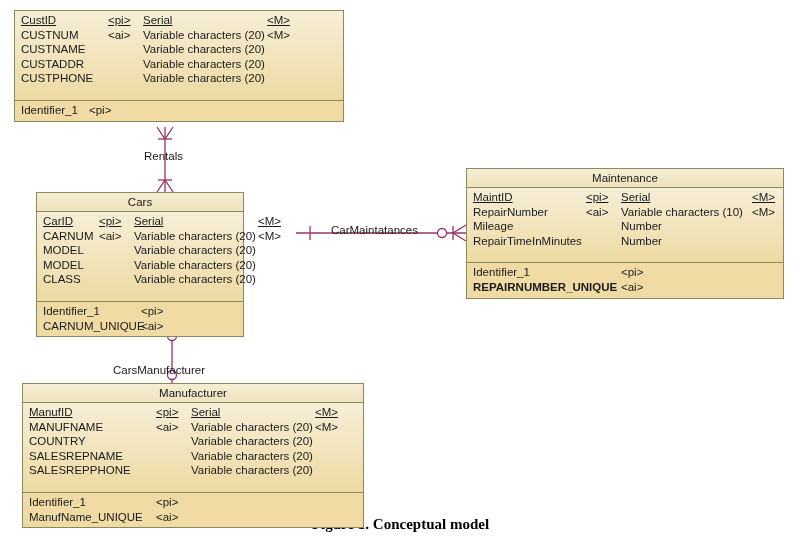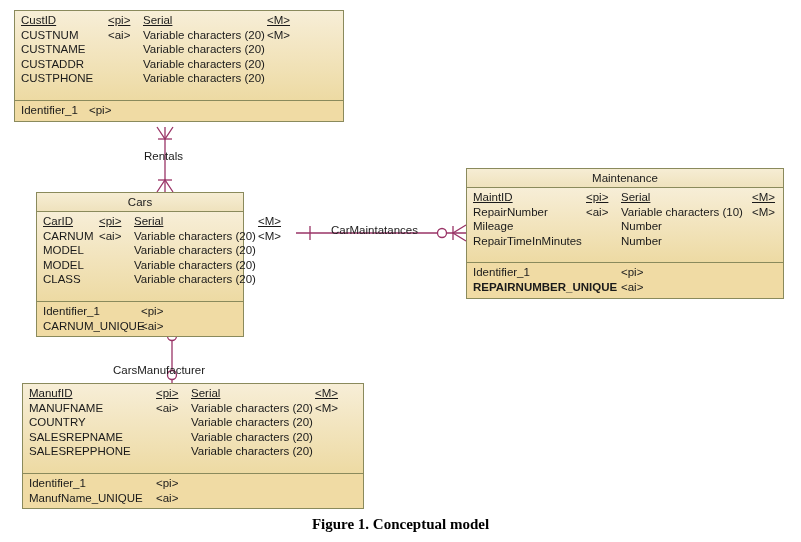--- a/index.html
+++ b/index.html
@@ -276,20 +276,21 @@
         <span class="cell" style="left:154px;">&lt;pi&gt;</span>
       </div>
       <div class="id-row">
         <span class="cell" style="left:6px;font-weight:bold;">REPAIRNUMBER_UNIQUE</span>
         <span class="cell" style="left:154px;">&lt;ai&gt;</span>
       </div>
     </div>
   </div>
 
   <div class="entity" style="left:22px; top:383px; width:342px;">
+    <div class="entity-title">Manufacturer</div>
     <div class="entity-attrs">
       <div class="attr-row">
         <span class="cell u" style="left:6px;">ManufID</span>
         <span class="cell u" style="left:133px;">&lt;pi&gt;</span>
         <span class="cell u" style="left:168px;">Serial</span>
         <span class="cell u" style="left:292px;">&lt;M&gt;</span>
       </div>
       <div class="attr-row">
         <span class="cell" style="left:6px;">MANUFNAME</span>
         <span class="cell" style="left:133px;">&lt;ai&gt;</span>

